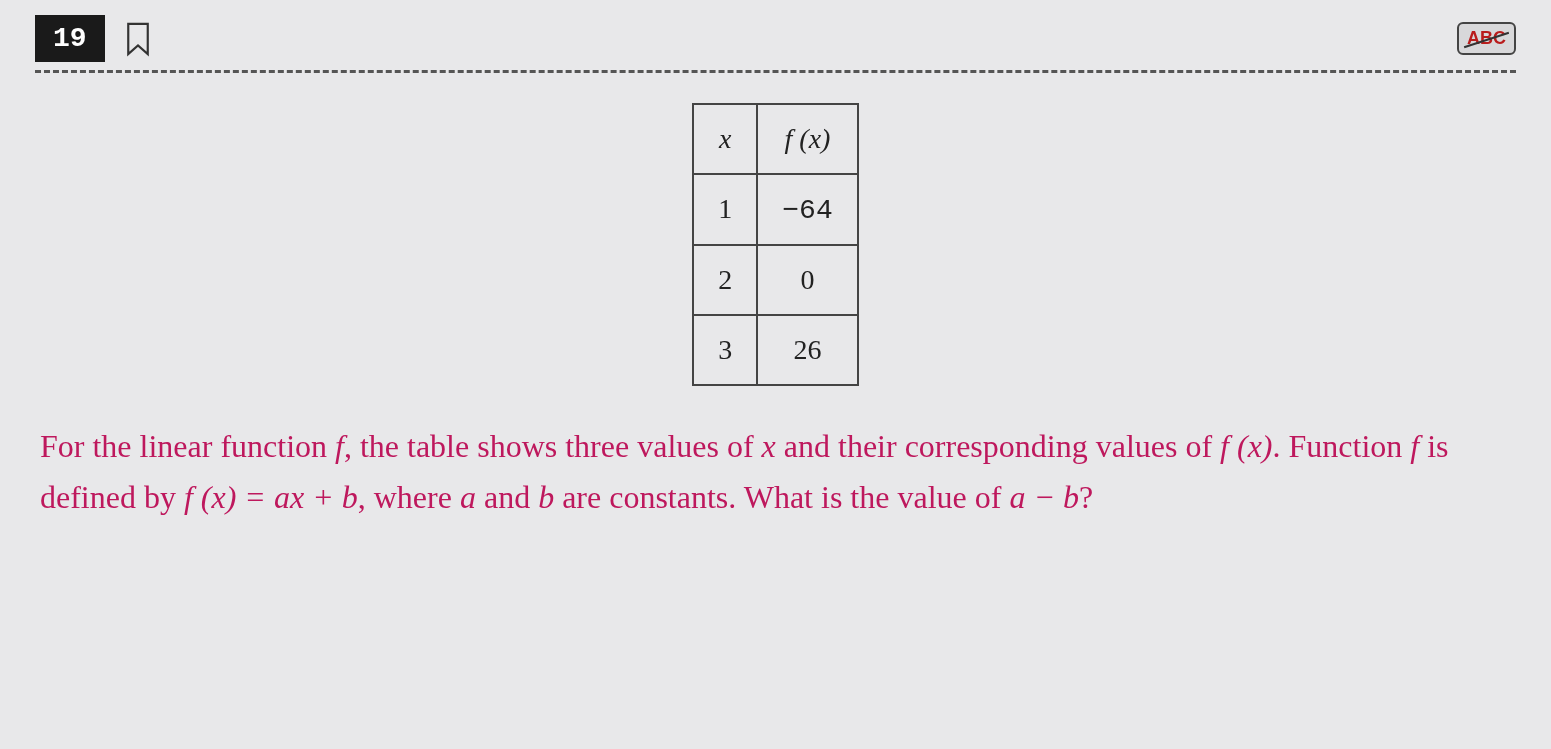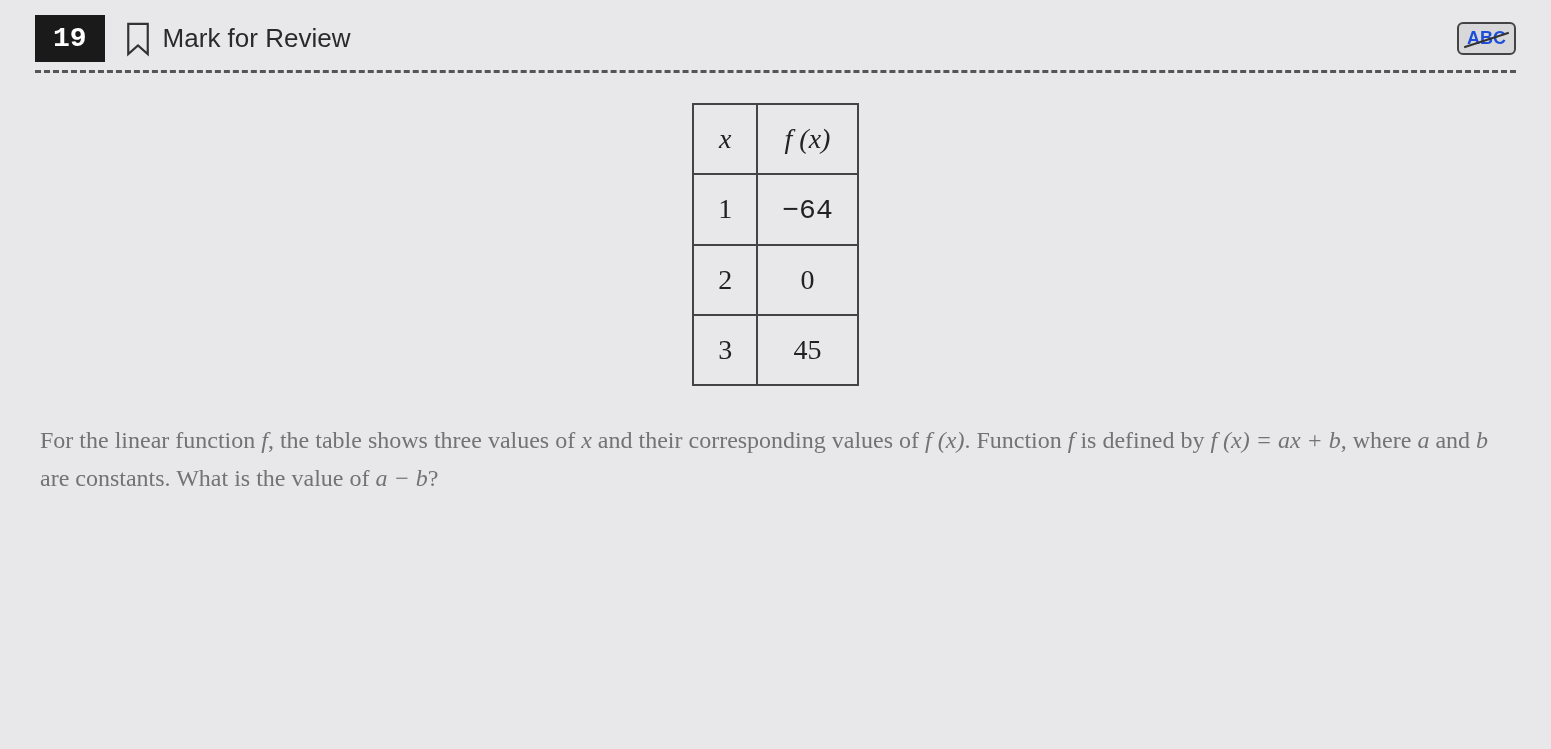--- a/index.html
+++ b/index.html
@@ -53,21 +53,21 @@
     .abc-button {
       margin-left: auto;
       border: 2px solid #444;
       border-radius: 6px;
       padding: 4px 8px;
       background: #d8d8da;
       position: relative;
       font-family: Arial, sans-serif;
       font-size: 18px;
       font-weight: bold;
-      color: #1d4ed8;
+      color: #b91c1c;
     }
     
     .abc-button::after {
       content: '';
       position: absolute;
       left: 4px;
       right: 4px;
       top: 50%;
       height: 2px;
       background: #333;
@@ -109,43 +109,42 @@
       font-style: italic;
       font-family: 'Times New Roman', serif;
       min-width: 110px;
     }
     
     .minus {
       font-family: Liberation Mono, monospace;
     }
     
     .question-text {
-      font-size: 24px;
-      color: #737373;
+      font-size: 32px;
+      color: #be185d;
       line-height: 1.6;
       font-family: 'Times New Roman', Georgia, serif;
       padding: 0 5px;
     }
     
     .math-var {
       font-style: italic;
       font-family: 'Times New Roman', serif;
     }
   </style>
 </head>
 <body>
 
 <div class="header">
   <div class="question-number">19</div>
 
   <div class="bookmark-container">
     <svg class="bookmark-svg" viewBox="0 0 24 32">
       <path d="M 3 2 L 21 2 L 21 30 L 12 22 L 3 30 Z" fill="none" stroke="#333" stroke-width="2"></path>
     </svg>
-    <span class="mark-label">Mark for Review</span>
   </div>
 
   <div class="abc-button">ABC</div>
 </div>
 
 <hr class="divider">
 
 <div class="table-wrapper">
   <table class="data-table">
     <tbody>
@@ -156,21 +155,21 @@
     <tr>
       <td>1</td>
       <td><span class="minus">−64</span></td>
     </tr>
     <tr>
       <td>2</td>
       <td>0</td>
     </tr>
     <tr>
       <td>3</td>
-      <td>45</td>
+      <td>26</td>
     </tr>
   </tbody>
     </table>
 </div>
 
 <div class="question-text">
   <span>For the linear function </span><span class="math-var">f</span><span>, the table shows three values of </span><span class="math-var">x</span><span> and their corresponding values of </span><span class="math-var">f (x)</span><span>. Function </span><span class="math-var">f</span><span> is defined by </span><span class="math-var">f (x) = ax + b</span><span>, where </span><span class="math-var">a</span><span> and </span><span class="math-var">b</span><span> are constants. What is the value of </span><span class="math-var">a − b</span><span>?</span>
 </div>
 
 </body></html>

